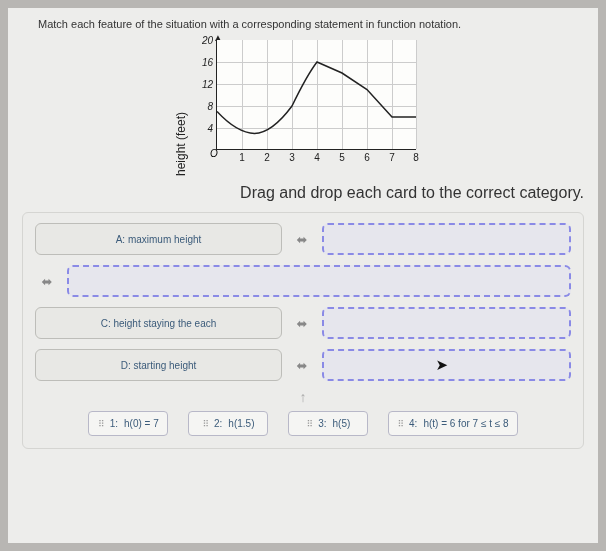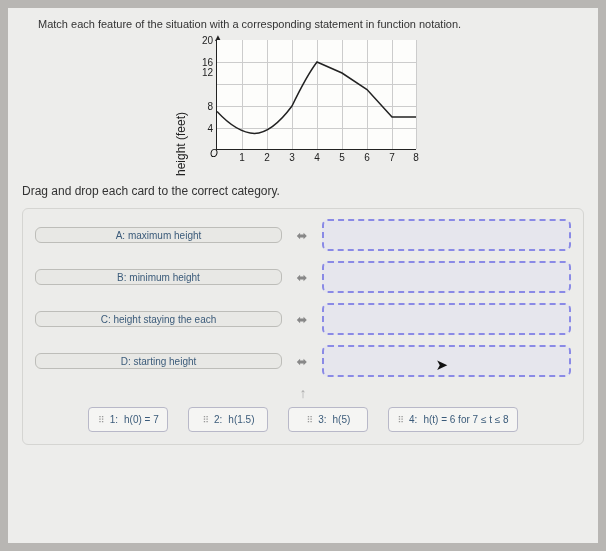--- a/index.html
+++ b/index.html
@@ -4,30 +4,30 @@
 <style>
 * { box-sizing: border-box; margin: 0; padding: 0; }
 body { width: 606px; height: 551px; background: #b8b6b3; font-family: Arial, sans-serif; overflow: hidden; }
 .sheet { background: #ededeb; margin: 8px; padding: 10px 14px 14px 14px; height: 535px; position: relative; }
 .title { font-size: 11px; color: #333; margin-bottom: 6px; padding-left: 16px; }
 .chart-wrap { display: flex; justify-content: center; margin-bottom: 8px; }
 .ylabel { writing-mode: vertical-rl; transform: rotate(180deg); font-size: 12px; color: #222; display: flex; align-items: center; margin-right: 4px; }
 .chart { position: relative; width: 240px; height: 140px; }
 .plot { position: absolute; left: 24px; top: 4px; width: 200px; height: 110px; border-left: 1.5px solid #222; border-bottom: 1.5px solid #222; background: #fdfdfb; }
 .grid-v, .grid-h { position: absolute; background: #ccc; }
-.ytick { position: absolute; right: 100%; margin-right: 4px; font-size: 10px; color: #222; transform: translateY(-50%); }
+.ytick { position: absolute; right: 100%; margin-right: 4px; font-size: 10px; color: #222; transform: translateY(-50%); font-style: italic; }
 .xtick { position: absolute; top: 100%; margin-top: 3px; font-size: 10px; color: #222; transform: translateX(-50%); }
 .xlabel { position: absolute; left: 24px; width: 200px; top: 128px; text-align: center; font-size: 12px; color: #222; }
 .origin { position: absolute; left: 18px; top: 112px; font-size: 10px; font-style: italic; }
 .arrow-y { position: absolute; left: 21px; top: -4px; font-size: 10px; color: #222; }
 svg.curve { position: absolute; left: 0; top: 0; width: 200px; height: 110px; }
-.instr { font-size: 12px; color: #333; margin: 6px 0 10px 0; }
+.instr { font-size: 16px; color: #333; margin: 6px 0 10px 0; text-align: right; }
 .rows { border: 1px solid #d5d5d2; border-radius: 6px; padding: 10px 12px 12px 12px; background: #ececea; position: relative; }
 .row { display: flex; align-items: center; gap: 8px; margin-bottom: 10px; }
-.cat { flex: 1; border: 1px solid #bdbdb9; border-radius: 6px; height: 16px; display: flex; align-items: center; justify-content: center; font-size: 10px; color: #3b5b7a; background: #e8e8e5; }
+.cat { flex: 1; border: 1px solid #bdbdb9; border-radius: 6px; height: 32px; display: flex; align-items: center; justify-content: center; font-size: 10px; color: #3b5b7a; background: #e8e8e5; }
 .link-icon { width: 24px; display:flex; justify-content:center; color:#888; font-size: 13px; }
 .drop { flex: 1; border: 2px dashed #8a8ae6; border-radius: 6px; height: 32px; background: rgba(200,200,255,0.15); }
 .uparrow { text-align: center; color: #aaa; font-size: 14px; margin: -2px 0 6px 0; }
 .cards { display: flex; gap: 20px; justify-content: center; padding: 0 4px; }
 .card { border: 1px solid #b8b8c8; border-radius: 4px; background: #f5f5f3; padding: 6px 8px; font-size: 10px; color: #3b5b7a; display: flex; align-items: center; gap: 6px; min-width: 80px; justify-content: center; }
 .grip { color: #999; font-size: 9px; letter-spacing: -1px; }
 .cursor { position: absolute; right: 150px; top: 348px; font-size: 15px; color: #111; pointer-events: none; }
 </style>
 </head>
 <body>
@@ -48,21 +48,21 @@
         <div class="grid-v" style="left:125px;top:0;width:1px;height:100%"></div>
         <div class="grid-v" style="left:150px;top:0;width:1px;height:100%"></div>
         <div class="grid-v" style="left:175px;top:0;width:1px;height:100%"></div>
         <div class="grid-v" style="left:199px;top:0;width:1px;height:100%"></div>
         <div class="grid-h" style="top:22px;left:0;height:1px;width:100%"></div>
         <div class="grid-h" style="top:44px;left:0;height:1px;width:100%"></div>
         <div class="grid-h" style="top:66px;left:0;height:1px;width:100%"></div>
         <div class="grid-h" style="top:88px;left:0;height:1px;width:100%"></div>
         <span class="ytick" style="top:88px">4</span>
         <span class="ytick" style="top:66px">8</span>
-        <span class="ytick" style="top:32px">12</span>
+        <span class="ytick" style="top:44px">12</span>
         <span class="ytick" style="top:22px">16</span>
         <span class="ytick" style="top:0px">20</span>
         <span class="xtick" style="left:25px">1</span>
         <span class="xtick" style="left:50px">2</span>
         <span class="xtick" style="left:75px">3</span>
         <span class="xtick" style="left:100px">4</span>
         <span class="xtick" style="left:125px">5</span>
         <span class="xtick" style="left:150px">6</span>
         <span class="xtick" style="left:175px">7</span>
         <span class="xtick" style="left:199px">8</span>
@@ -75,21 +75,20 @@
 
   <div class="instr">Drag and drop each card to the correct category.</div>
 
   <div class="rows">
     <div class="row">
       <div class="cat">A: maximum height</div>
       <div class="link-icon">⬌</div>
       <div class="drop"></div>
     </div>
     <div class="row">
-      <div class="cat">B: minimum height</div>
       <div class="link-icon">⬌</div>
       <div class="drop"></div>
     </div>
     <div class="row">
       <div class="cat">C: height staying the each</div>
       <div class="link-icon">⬌</div>
       <div class="drop"></div>
     </div>
     <div class="row">
       <div class="cat">D: starting height</div>

